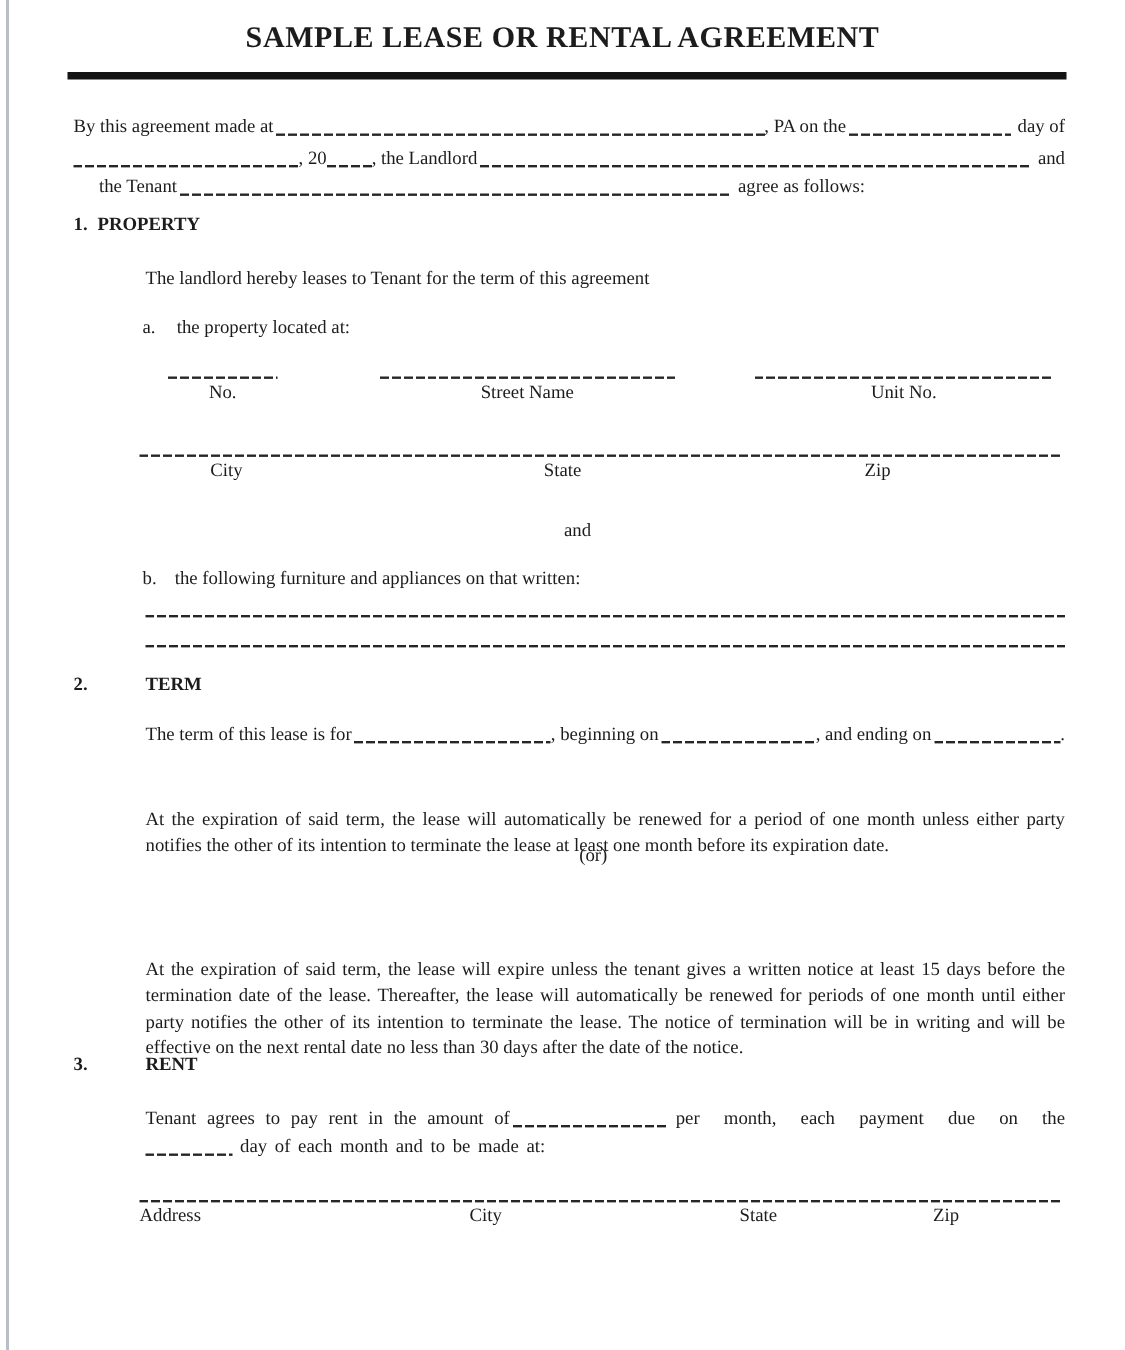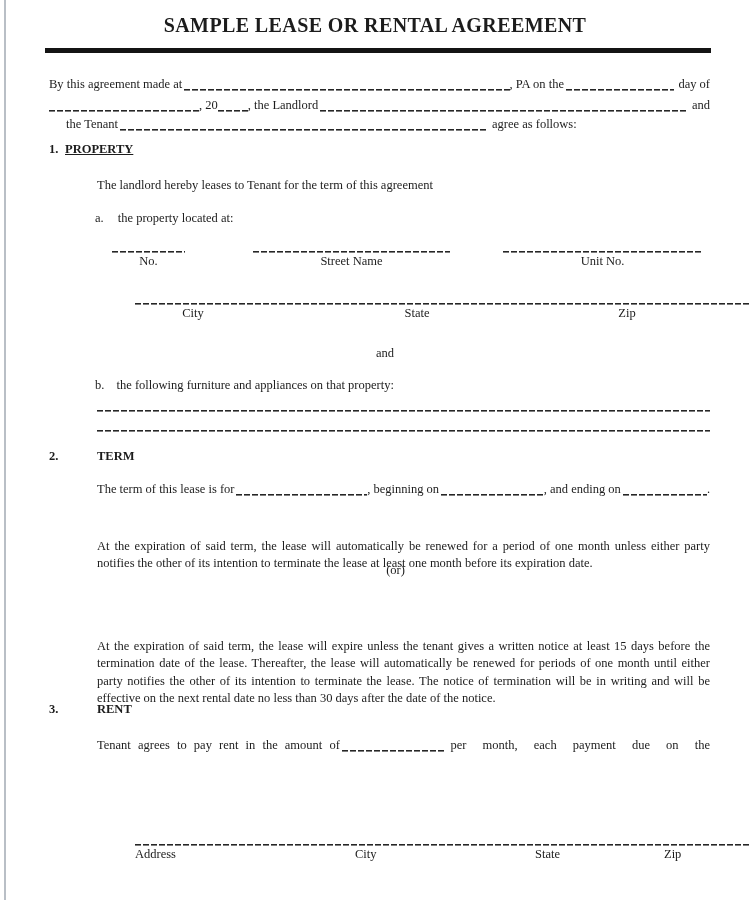--- a/index.html
+++ b/index.html
@@ -44,21 +44,21 @@
 
   .bline { background-image:repeating-linear-gradient(90deg,#262626 0 6px,transparent 6px 8px);
            background-size:100% 1.6px; background-repeat:no-repeat; background-position:0 bottom; }
 
   .field { position:absolute; }
   .field .fline { height:14px; }
   .field .flab { text-align:center; line-height:16px; }
 
   .center { text-align:center; }
 
-  .addr2 { position:absolute; left:93px; width:615px;margin-left:42px; }
+  .addr2 { position:absolute; left:93px; width:615px; }
   .addr2 .fline { height:14px; }
   .addr2 span { position:absolute; top:15px; line-height:15px; }
 
   .rent-row { position:absolute; left:97px; width:613px; height:18px; display:flex; align-items:flex-start; }
   .rent-row .txt { line-height:18px; }
   .rent-row .blank { height:16px; }
   .ws4 { word-spacing:4px; } .ws13 { word-spacing:13px; } .ws2 { word-spacing:2px; }
 </style>
 </head>
 <body>
@@ -83,21 +83,21 @@
     <span class="txt">, the Landlord</span>
     <span class="blank g1 ml2"></span>
     <span class="txt ml4">and</span>
   </div>
   <div class="introw" style="top:114px;margin-left:17px;">
     <span class="txt">the Tenant</span>
     <span class="blank w366 ml2"></span>
     <span class="txt ml6">agree as follows:</span>
   </div>
 
-  <div class="sec" style="top:142px;text-decoration:underline;">
+  <div class="sec" style="top:142px;">
     <span class="num-tight">1.</span><span>PROPERTY</span>
   </div>
 
   <div class="abs" style="top:178px; left:97px; line-height:15px;">The landlord hereby leases to Tenant for the term of this agreement</div>
 
   <div class="abs" style="top:211px; left:95px; line-height:15px;">
     <span>a.</span>
     <span style="margin-left:11px;">the property located at:</span>
   </div>
 
@@ -118,21 +118,21 @@
     <div class="fline bline"></div>
     <span style="left:28px; width:60px; text-align:center;">City</span>
     <span style="left:252px; width:60px; text-align:center;">State</span>
     <span style="left:467px; width:50px; text-align:center;">Zip</span>
   </div>
 
   <div class="abs center" style="top:346px; left:49px; width:672px; line-height:14px;">and</div>
 
   <div class="abs" style="top:378px; left:95px; line-height:15px;">
     <span>b.</span>
-    <span style="margin-left:9px;">the following furniture and appliances on that property:</span>
+    <span style="margin-left:9px;">the following furniture and appliances on that written:</span>
   </div>
   <div class="abs bline" style="top:397px; left:97px; width:613px; height:15px;"></div>
   <div class="abs bline" style="top:417px; left:97px; width:613px; height:15px;"></div>
 
   <div class="sec" style="top:449px;">
     <span class="num-tab">2.</span><span>TERM</span>
   </div>
 
   <div class="para" style="top:481px;">
     <div class="flexline">
@@ -153,21 +153,25 @@
 
   <div class="sec" style="top:702px;">
     <span class="num-tab">3.</span><span>RENT</span>
   </div>
 
   <div class="rent-row" style="top:736px;">
     <span class="txt ws4">Tenant agrees to pay rent in the amount of</span>
     <span class="blank g1 ml2"></span>
     <span class="txt ws13 ml4">per month, each payment due on the</span>
   </div>
+  <div class="rent-row" style="top:755px;">
+    <span class="blank w58"></span>
+    <span class="txt ws2" style="margin-left:5px;">day of each month and to be made at:</span>
+  </div>
 
-  <div class="addr2" style="top:832px; height:32px;">
+  <div class="addr2" style="top:788px; height:32px;">
     <div class="fline bline"></div>
     <span style="left:0px;">Address</span>
     <span style="left:220px;">City</span>
     <span style="left:400px;">State</span>
     <span style="left:529px;">Zip</span>
   </div>
 </div>
 
 </body></html>

